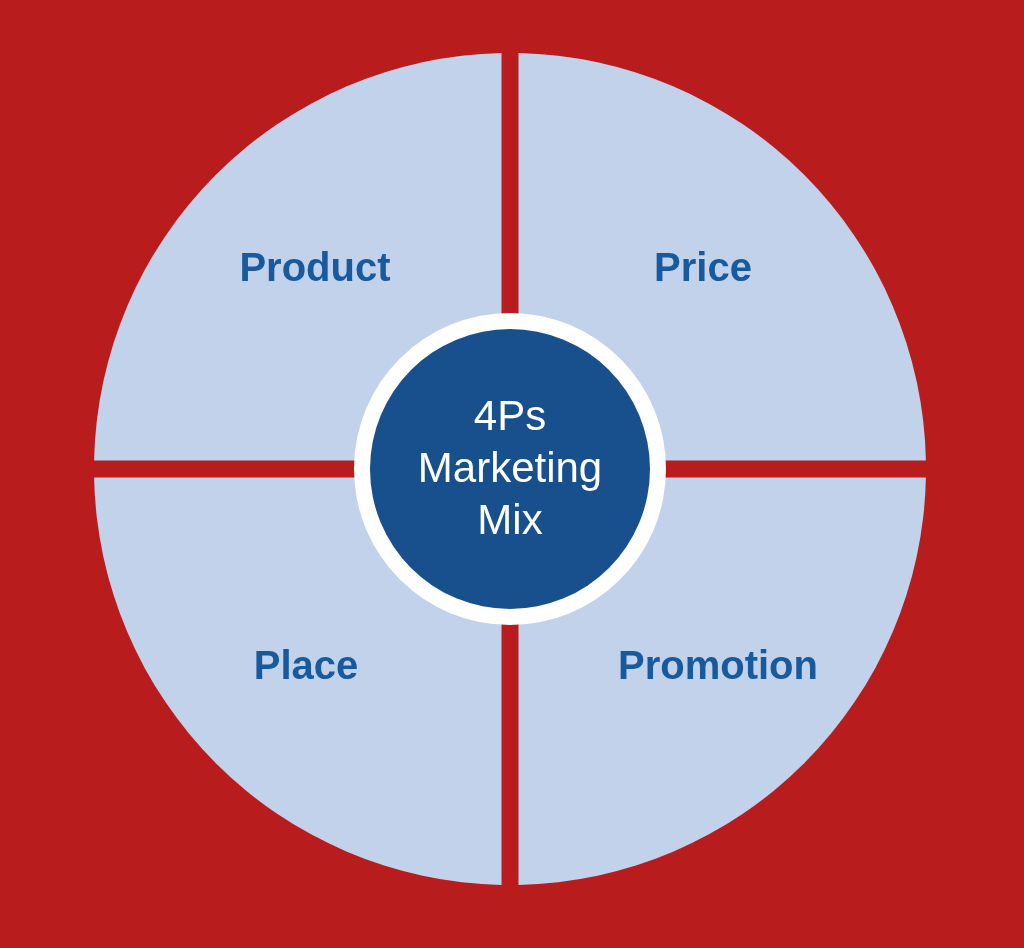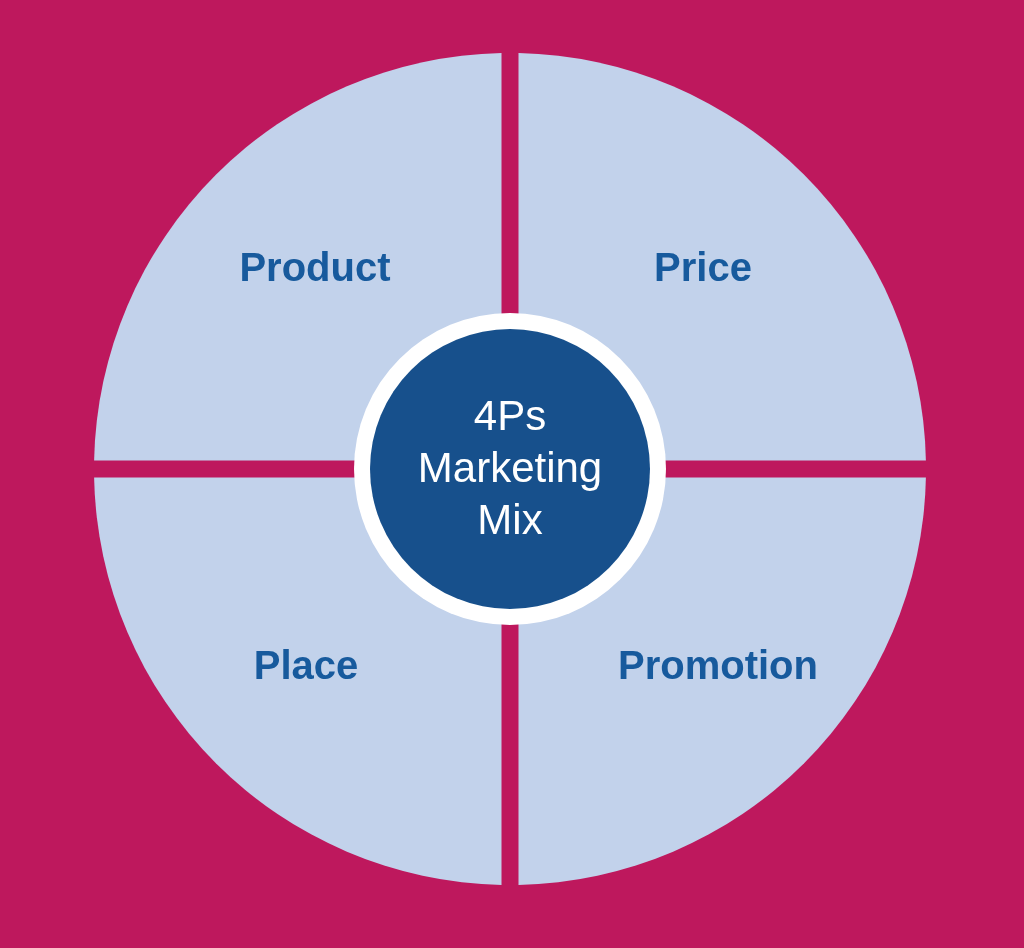--- a/index.html
+++ b/index.html
@@ -4,21 +4,21 @@
 <style>
   html, body {
     margin: 0;
     padding: 0;
     background: #ffffff;
   }
   .stage {
     position: relative;
     width: 1024px;
     height: 948px;
-    background: #be185d;
+    background: #b91c1c;
     overflow: hidden;
     font-family: "Liberation Sans", sans-serif;
   }
   svg { display: block; }
   .q-label {
     font-family: "Liberation Sans", sans-serif;
     font-size: 40px;
     font-weight: 700;
     text-anchor: middle;
   }

